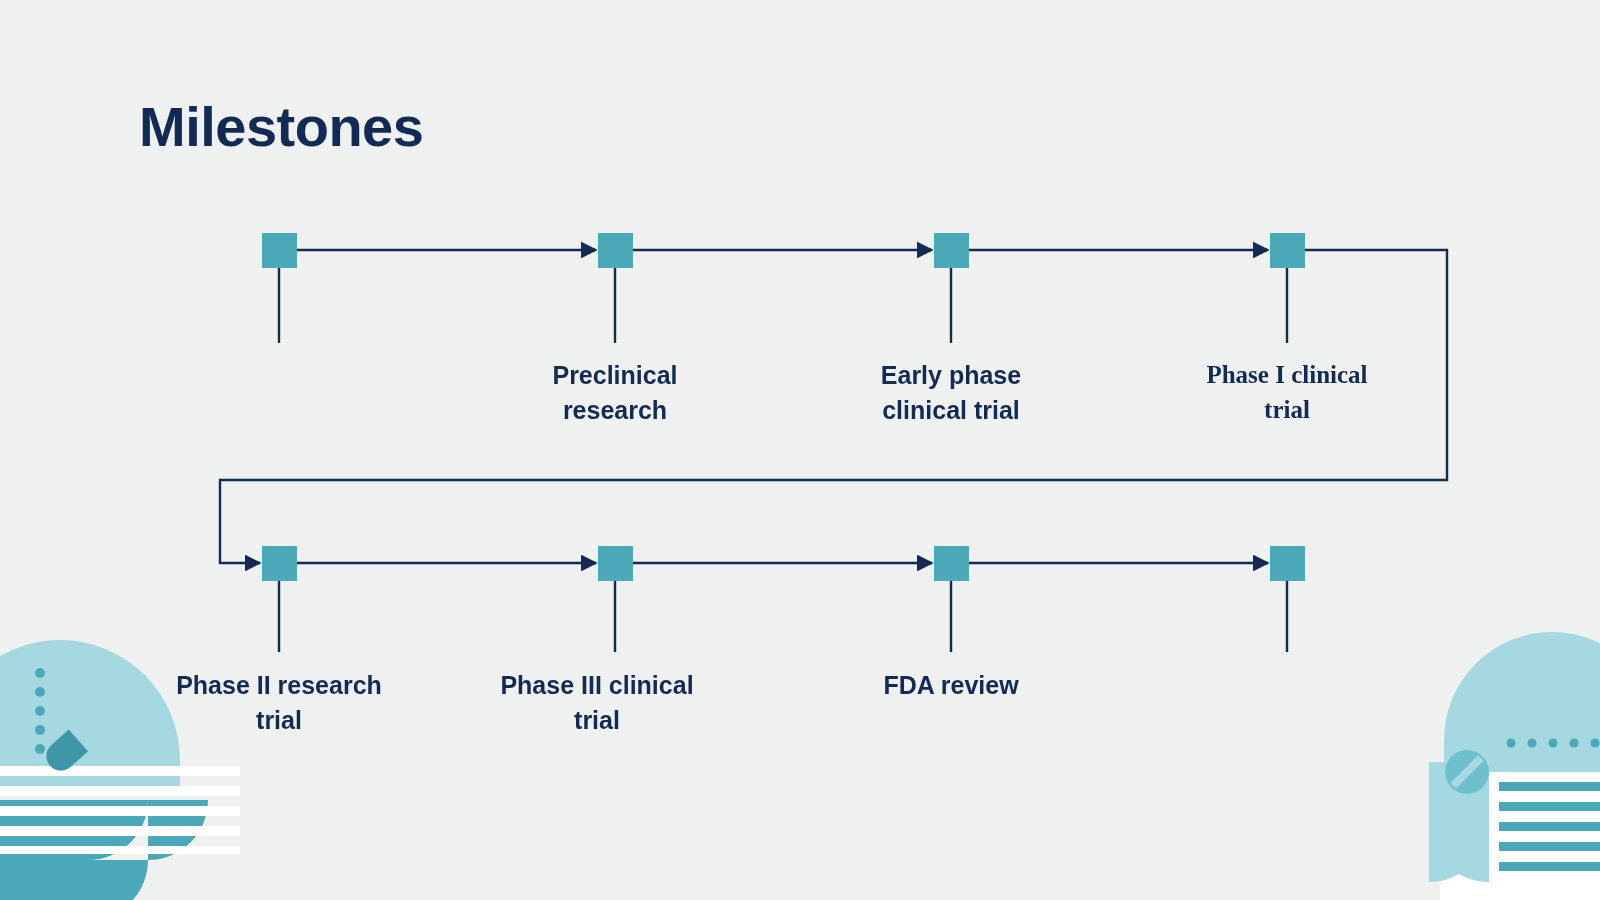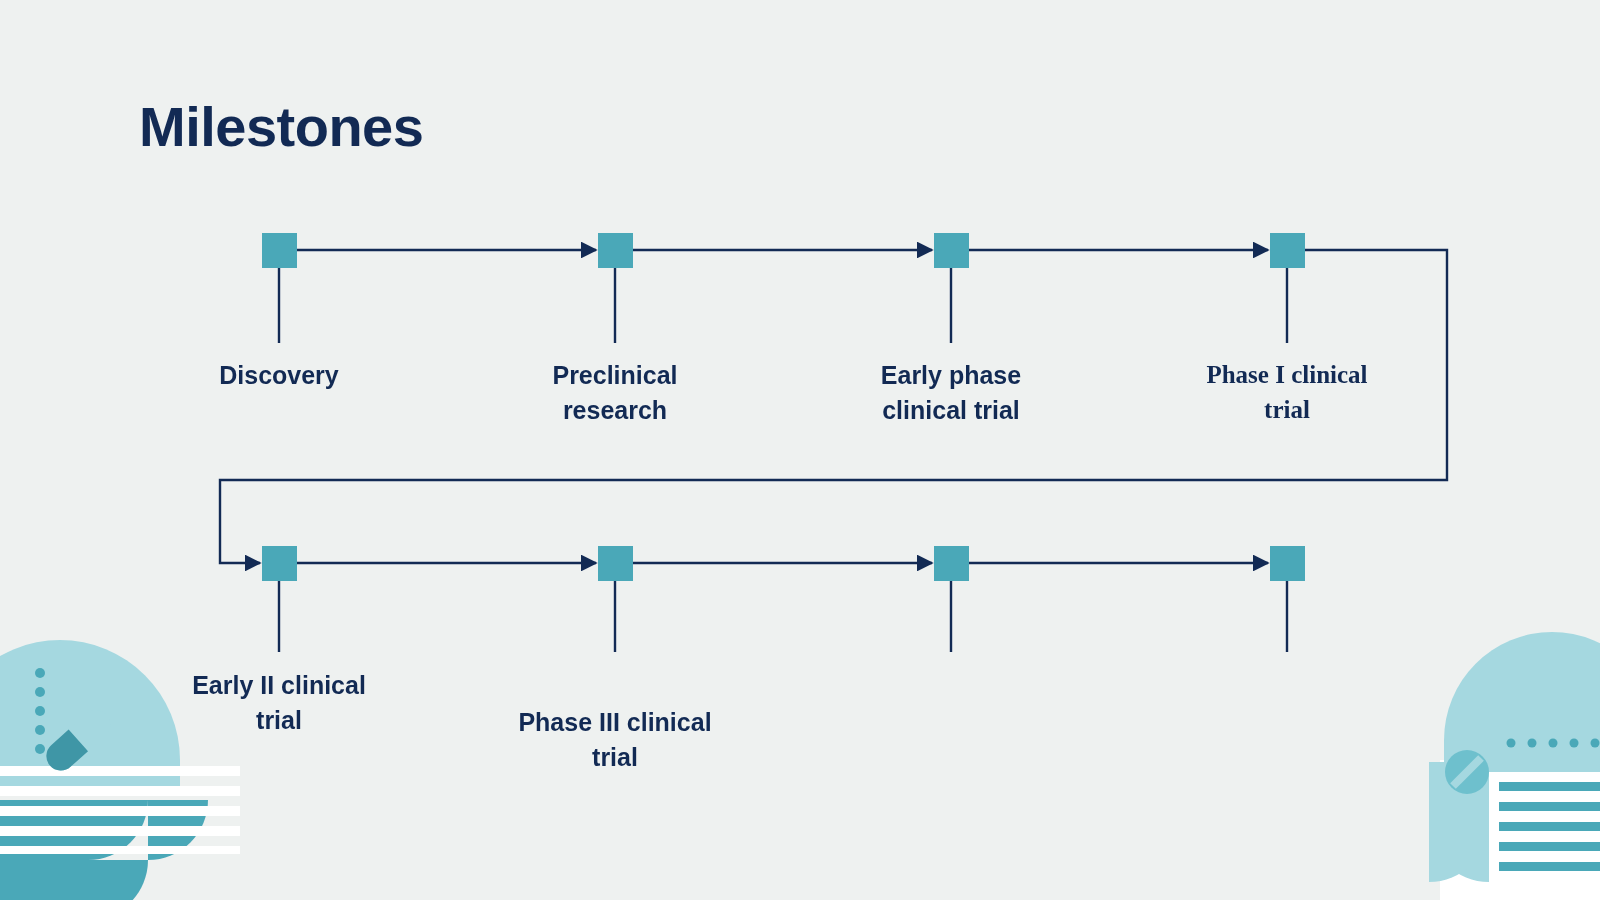--- a/index.html
+++ b/index.html
@@ -169,26 +169,26 @@
       <rect x="598" y="233" width="35" height="35"></rect>
       <rect x="934" y="233" width="35" height="35"></rect>
       <rect x="1270" y="233" width="35" height="35"></rect>
       <rect x="262" y="546" width="35" height="35"></rect>
       <rect x="598" y="546" width="35" height="35"></rect>
       <rect x="934" y="546" width="35" height="35"></rect>
       <rect x="1270" y="546" width="35" height="35"></rect>
     </g>
   </svg>
 
-  <div class="node-label" style="left:149px; top:358px;">Discovery</div>
   <div class="node-label" style="left:485px; top:358px;">Preclinical
 research</div>
   <div class="node-label" style="left:821px; top:358px;">Early phase
 clinical trial</div>
   <div class="node-label" style="left:1157px; top:358px;font-family:Liberation Serif, serif;">Phase I clinical
 trial</div>
 
-  <div class="node-label" style="left:149px; top:668px;">Early II clinical
+  <div class="node-label" style="left:149px; top:668px;">Phase II research
 trial</div>
-  <div class="node-label" style="left:485px; top:668px;margin-top:37px;">Phase III clinical
+  <div class="node-label" style="left:467px; top:668px;">Phase III clinical
 trial</div>
+  <div class="node-label" style="left:821px; top:668px;">FDA review</div>
 
 </div>
 
 </body></html>

